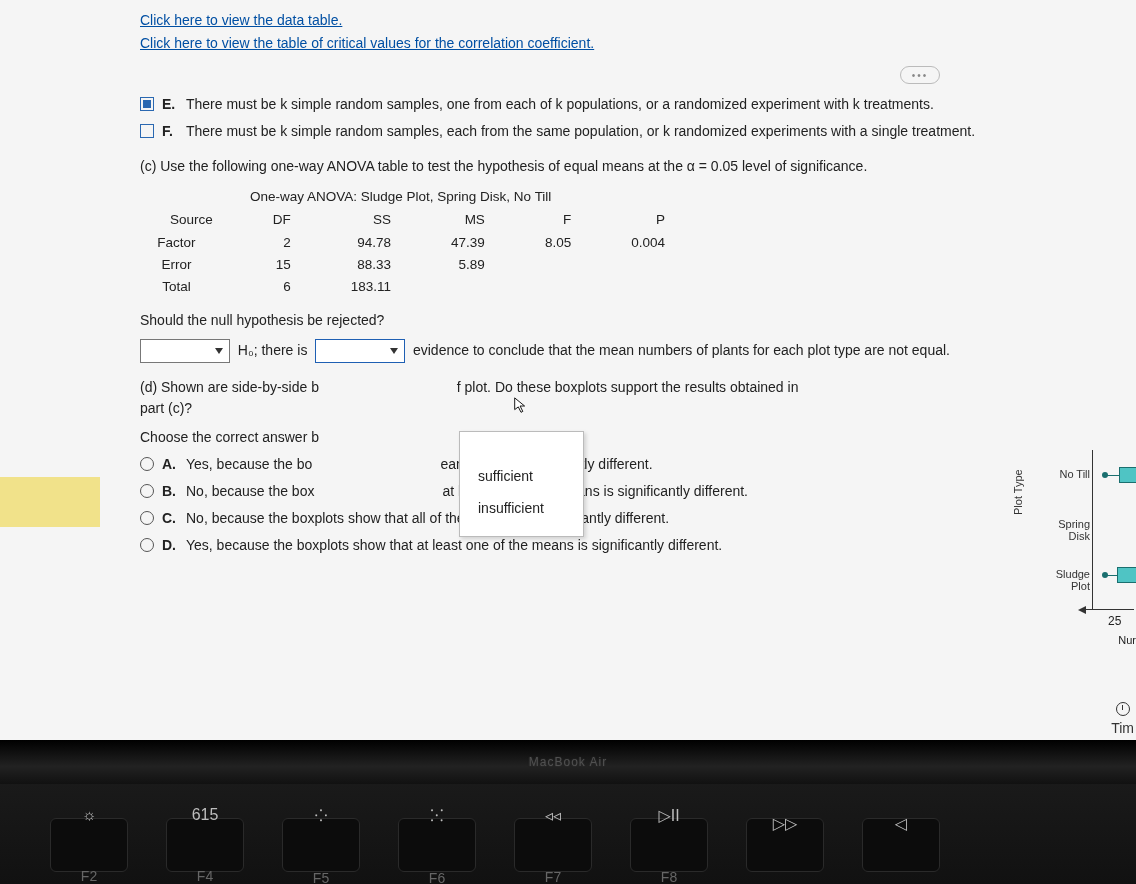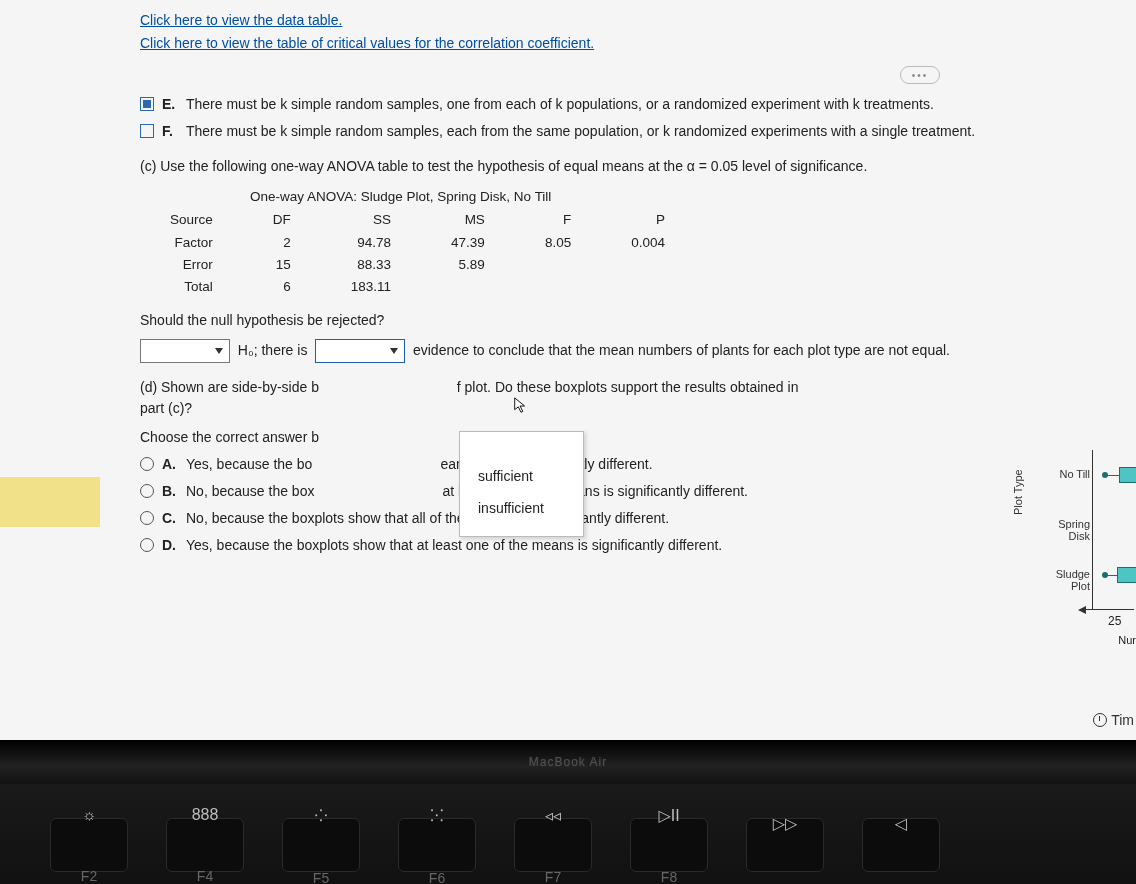--- a/index.html
+++ b/index.html
@@ -85,21 +85,21 @@
   }
   .anova-title { margin-left: 110px; margin-bottom: 2px; }
   .anova-table {
     border-collapse: collapse;
   }
   .anova-table th, .anova-table td {
     text-align: right;
     padding: 1px 30px;
     font-weight: normal;
   }
-  .anova-table td.rowhead { text-align: right; padding-left: 0; }
+  .anova-table td.rowhead { text-align: center; padding-left: 0; }
   .anova-table th { font-weight: normal; }
   .question-line { margin: 8px 0; }
   .select-box {
     border: 1px solid #777;
     background: #fff;
     font-size: 13px;
     height: 24px;
     display: inline-flex;
     align-items: center;
     padding: 0 4px;
@@ -206,26 +206,27 @@
     position: absolute;
     width: 6px; height: 6px;
     background: #1a6f6f;
     border-radius: 50%;
   }
   .xtick { position: absolute; font-size: 12px; bottom: -8px; }
   .xaxis-lbl { position: absolute; font-size: 11px; bottom: -26px; right: -2px; }
   .timer {
     position: absolute;
     right: 2px;
-    bottom: 12px;
+    bottom: 4px;
     font-size: 14px;
     color: #333;
     display: flex;
     align-items: center;
     gap: 4px;
+    flex-direction: column;
   }
   .clock-icon {
     width: 14px; height: 14px;
     border: 1.5px solid #333;
     border-radius: 50%;
     position: relative;
   }
   .clock-icon::after {
     content:"";
     position: absolute;
@@ -438,21 +439,21 @@
 </div>
 
 <div class="chassis">
   <div class="hinge">MacBook Air</div>
   <div class="key-row">
     <div class="fkey">
       <span class="glyph">☼</span>
       <span class="sub">F2</span>
     </div>
     <div class="fkey">
-      <span class="glyph">888</span>
+      <span class="glyph">615</span>
       <span class="sub">F4</span>
     </div>
     <div class="fkey">
       <span class="glyph">⁘</span>
       <span class="sub">F5</span>
     </div>
     <div class="fkey">
       <span class="glyph">⁙</span>
       <span class="sub">F6</span>
     </div>

